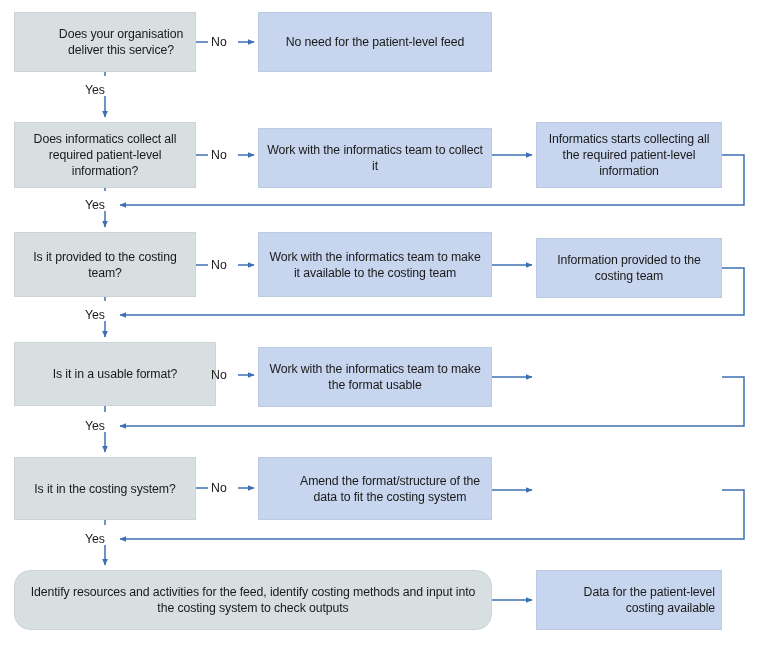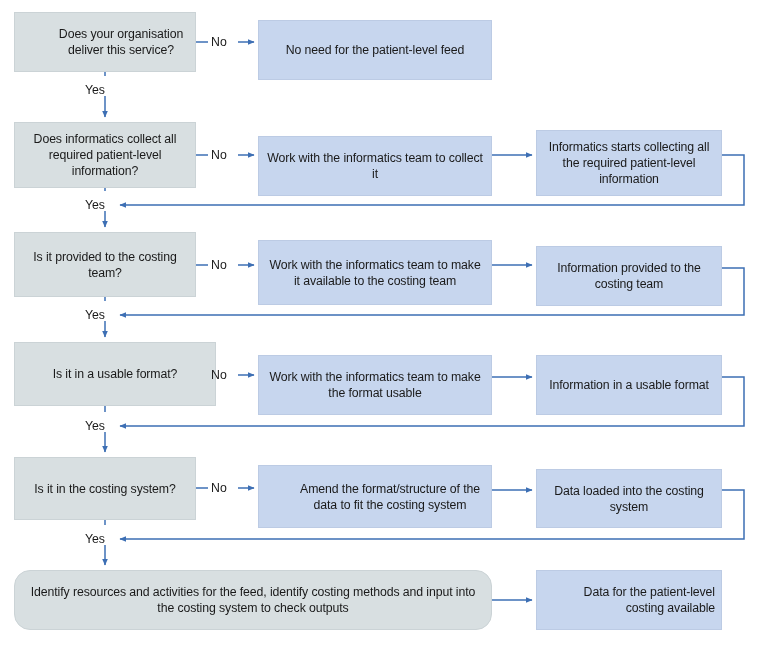--- a/index.html
+++ b/index.html
@@ -41,21 +41,20 @@
     padding: 2px 6px;
     border: 1px solid transparent;
   }
   .node.decision {
     background: #d8dfe1;
     border-color: #cbd3d6;
   }
   .node.action {
     background: #c7d6ee;
     border-color: #bccbe4;
-    margin-top: 8px;
   }
   .node.terminal {
     background: #c7d6ee;
     border-color: #bccbe4;
   }
   .edge-label {
     position: absolute;
     font-size: 12.3px;
     line-height: 14px;
     color: #1a1a1a;
@@ -148,35 +147,29 @@
   </div>
 
   <div class="node decision" style="left:14px; top:342px; width:202px; height:64px;">
     <span>Is it in a usable format?</span>
   </div>
 
   <div class="node action" style="left:258px; top:347px; width:234px; height:60px;align-items:center;">
     <span>Work with the informatics team to make the format usable</span>
   </div>
 
-  <div class="node action" style="left:536px; top:347px; width:186px; height:60px;">
-    <span>Information in a usable format</span>
-  </div>
 
   <div class="node decision" style="left:14px; top:457px; width:182px; height:63px;">
     <span>Is it in the costing system?</span>
   </div>
 
   <div class="node action" style="left:258px; top:457px; width:234px; height:63px;padding-left:36px;">
     <span>Amend the format/structure of the data to fit the costing system</span>
   </div>
 
-  <div class="node action" style="left:536px; top:461px; width:186px; height:59px;">
-    <span>Data loaded into the costing system</span>
-  </div>
 
   <div class="node decision" style="left:14px; top:570px; width:478px; height:60px;border-radius:16px;">
     <span>Identify resources and activities for the feed, identify costing methods and input into the costing system to check outputs</span>
   </div>
 
   <div class="node terminal" style="left:536px; top:570px; width:186px; height:60px;text-align:right;">
     <span>Data for the patient-level costing available</span>
   </div>
 
   <div class="edge-label" style="left:211px; top:35px; width:28px;">No</div>

